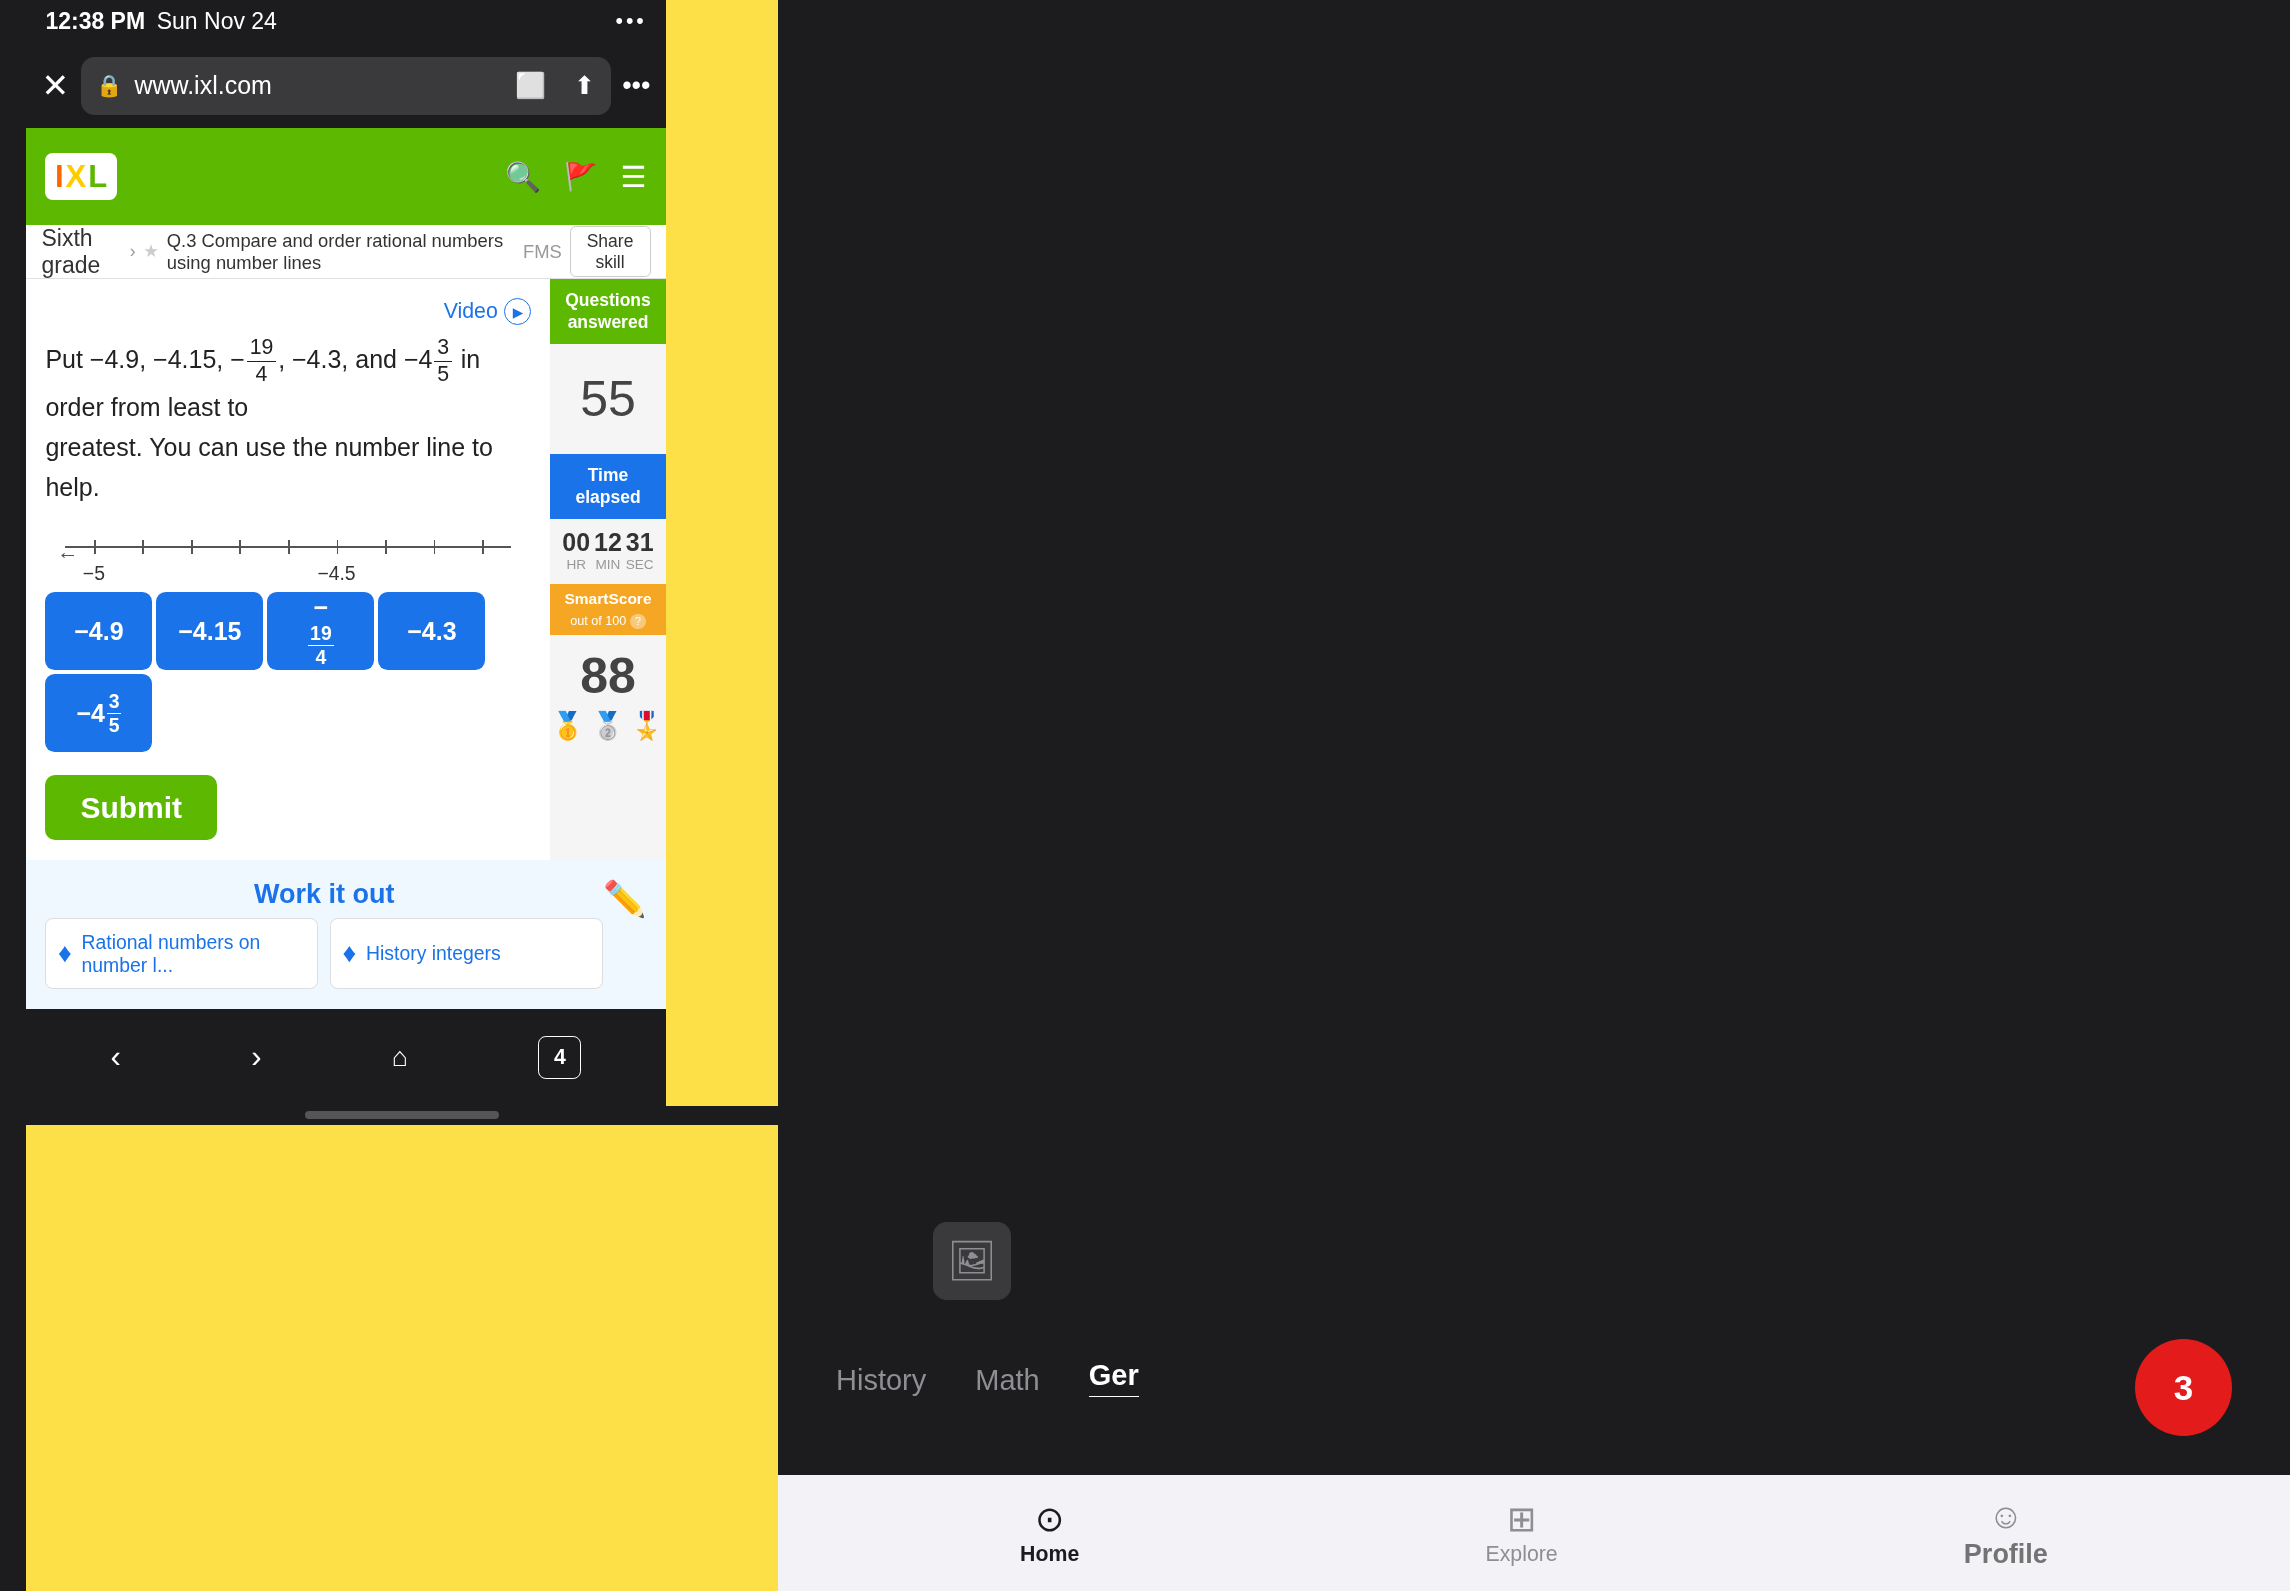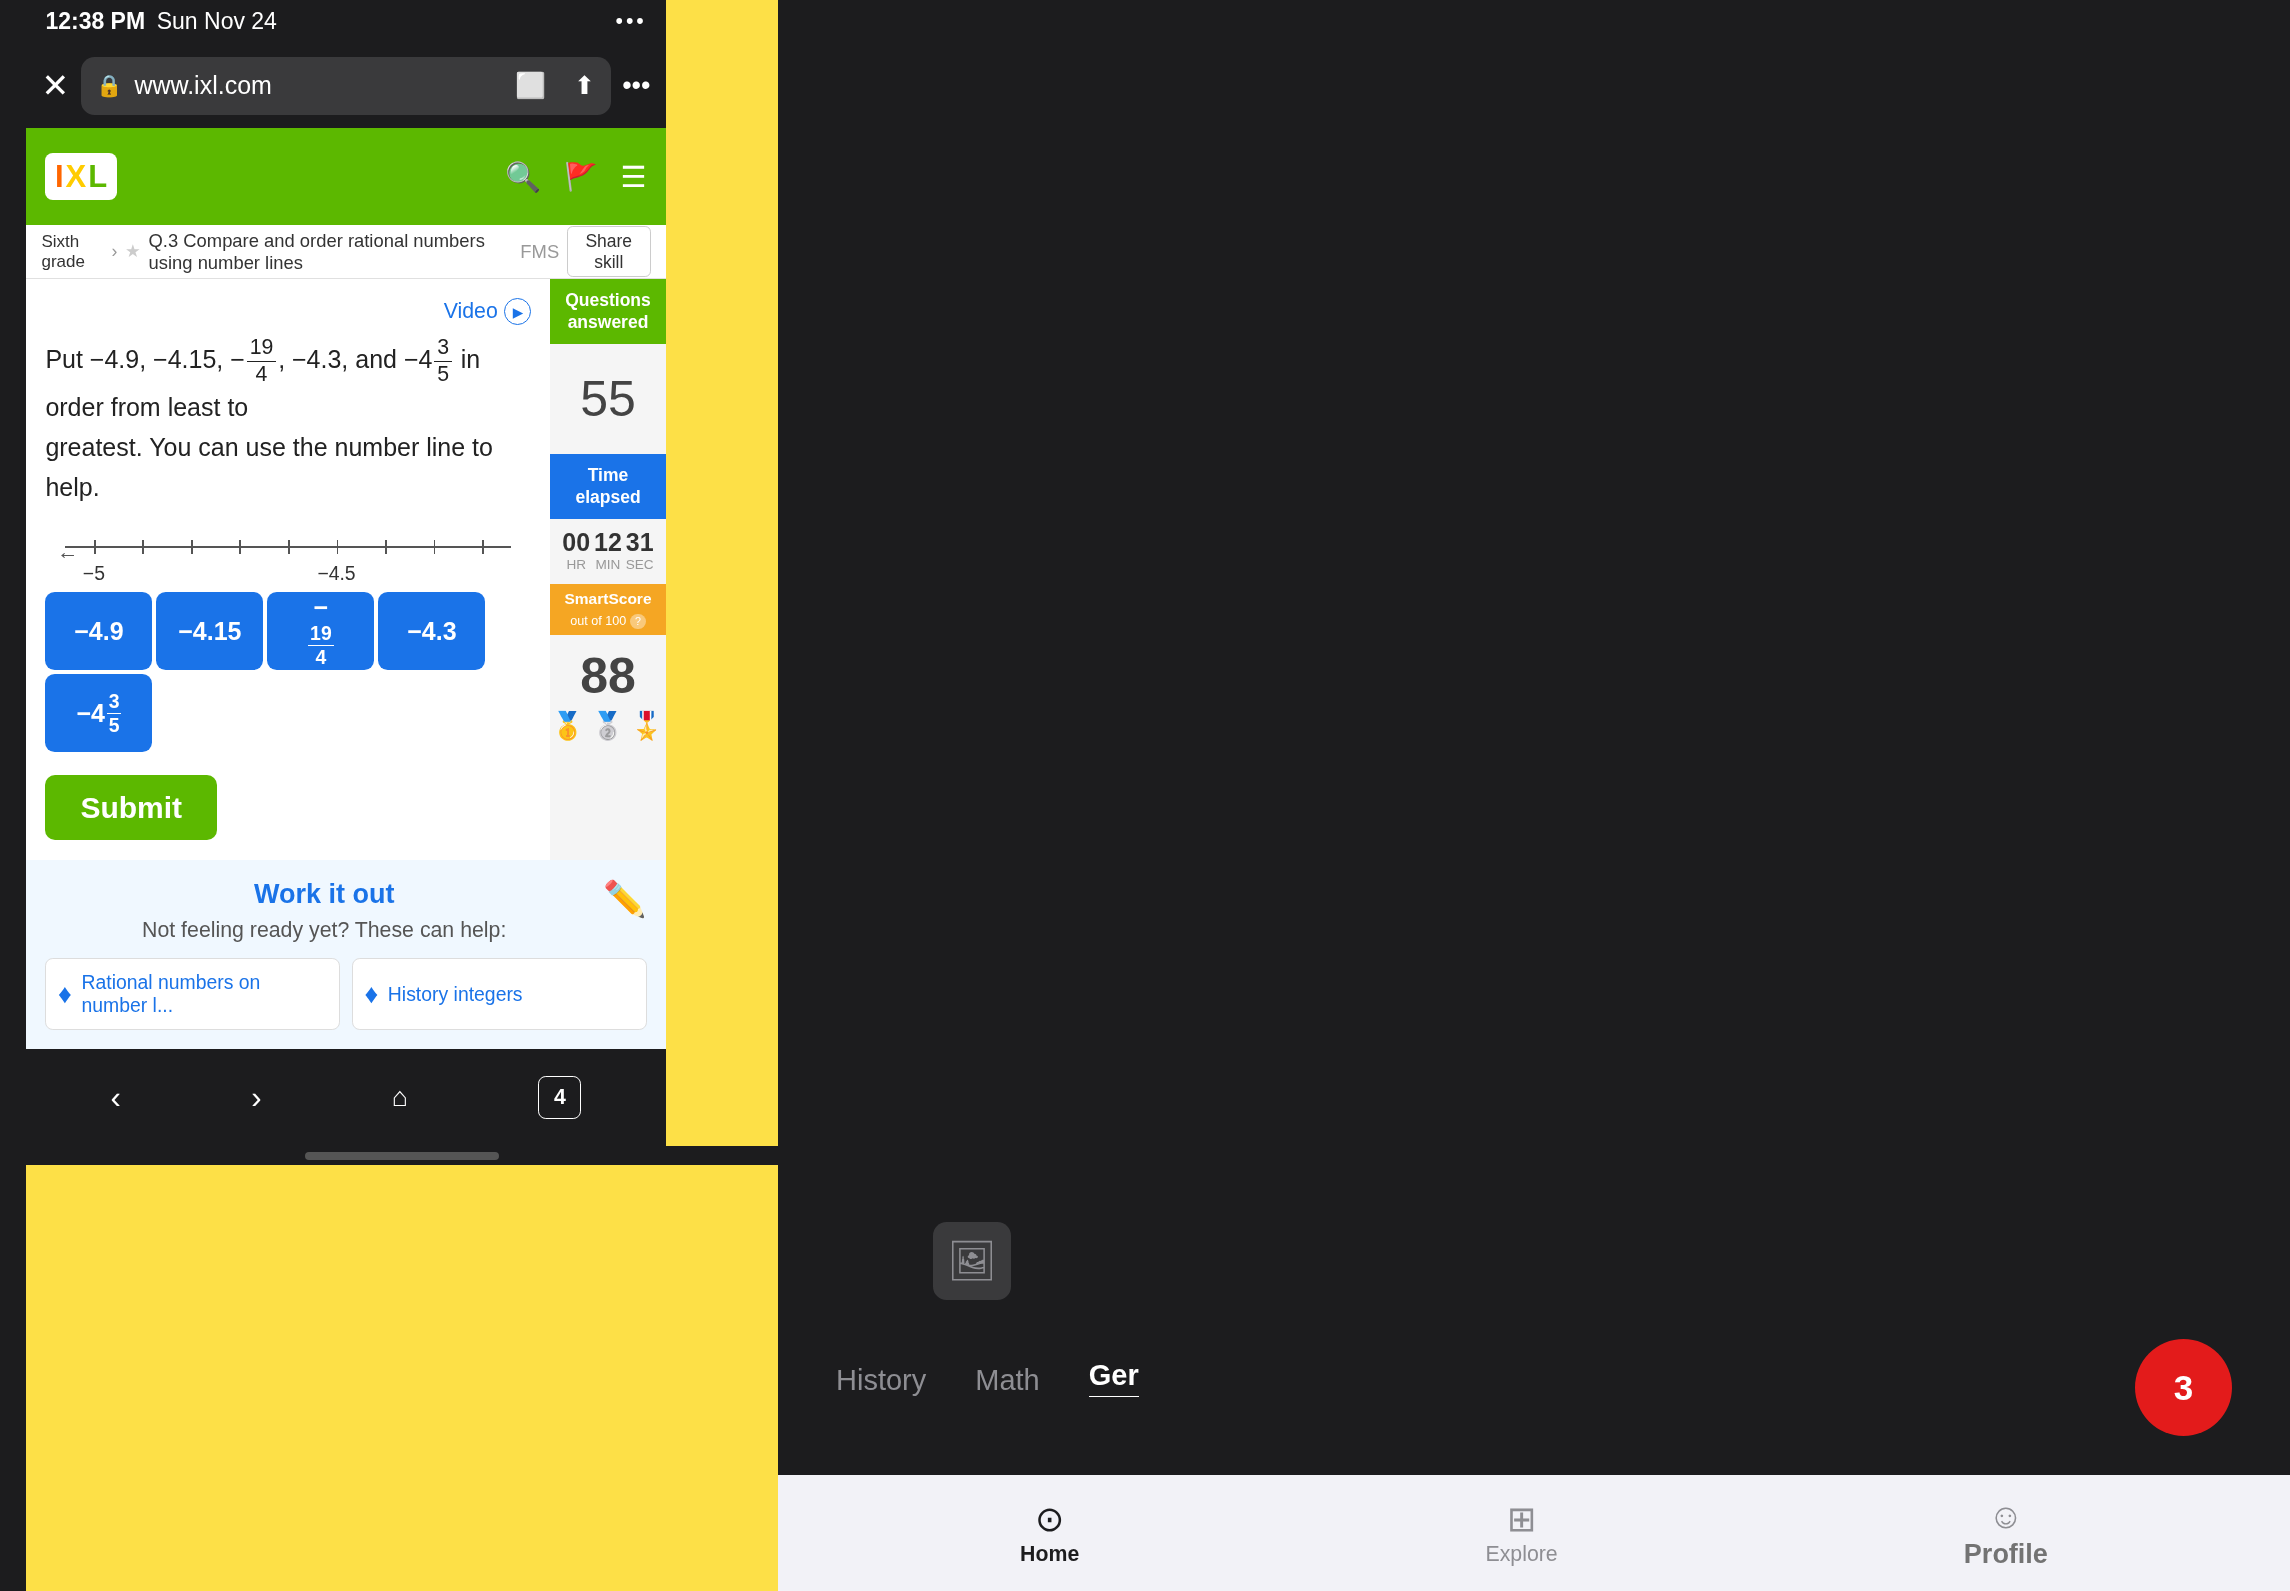--- a/index.html
+++ b/index.html
@@ -480,21 +480,21 @@
           <span class="ixl-logo-l">L</span>
         </div>
         <div class="ixl-header-icons">
           <span style="color:white;font-size:29px;">🔍</span>
           <span style="font-size:27px;">🚩</span>
           <span style="color:white;font-size:29px;">☰</span>
         </div>
       </div>
 
       <div class="breadcrumb">
-        <span style="font-size:17px;color:#333;">Sixth grade</span>
+        <span style="font-size:23px;color:#333;">Sixth grade</span>
         <span style="font-size:17.5px;color:#999;">›</span>
         <span style="color:#ccc;font-size:17.5px;">★</span>
         <span style="font-size:18.4px;color:#333;">Q.3 Compare and order rational numbers using number lines</span>
         <span style="font-size:18.4px;color:#999;margin-left:5.8px;">FMS</span>
         <button style="margin-left:auto;border:1px solid #ccc;border-radius:5.8px;padding:3.9px 11.6px;font-size:17.5px;color:#333;background:white;cursor:pointer;">Share skill</button>
       </div>
 
       <div class="content-area">
 
         <div class="main-content">
@@ -614,21 +614,20 @@
             <span style="font-size:27px;">🥇</span>
             <span style="font-size:27px;">🥈</span>
             <span style="font-size:27px;">🎖️</span>
           </div>
         </div>
       </div>
 
       <div class="below-content">
         <span class="pencil-icon-float">✏️</span>
         <div class="work-it-out-title">Work it out</div>
-        <div class="work-it-out-sub">Not feeling ready yet? These can help:</div>
         <div class="related-links">
           <div class="related-link-card">
             <span class="diamond-icon">♦</span>
             <span class="link-text">Rational numbers on number l...</span>
           </div>
           <div class="related-link-card">
             <span class="diamond-icon">♦</span>
             <span class="link-text">History integers</span>
           </div>
         </div>

